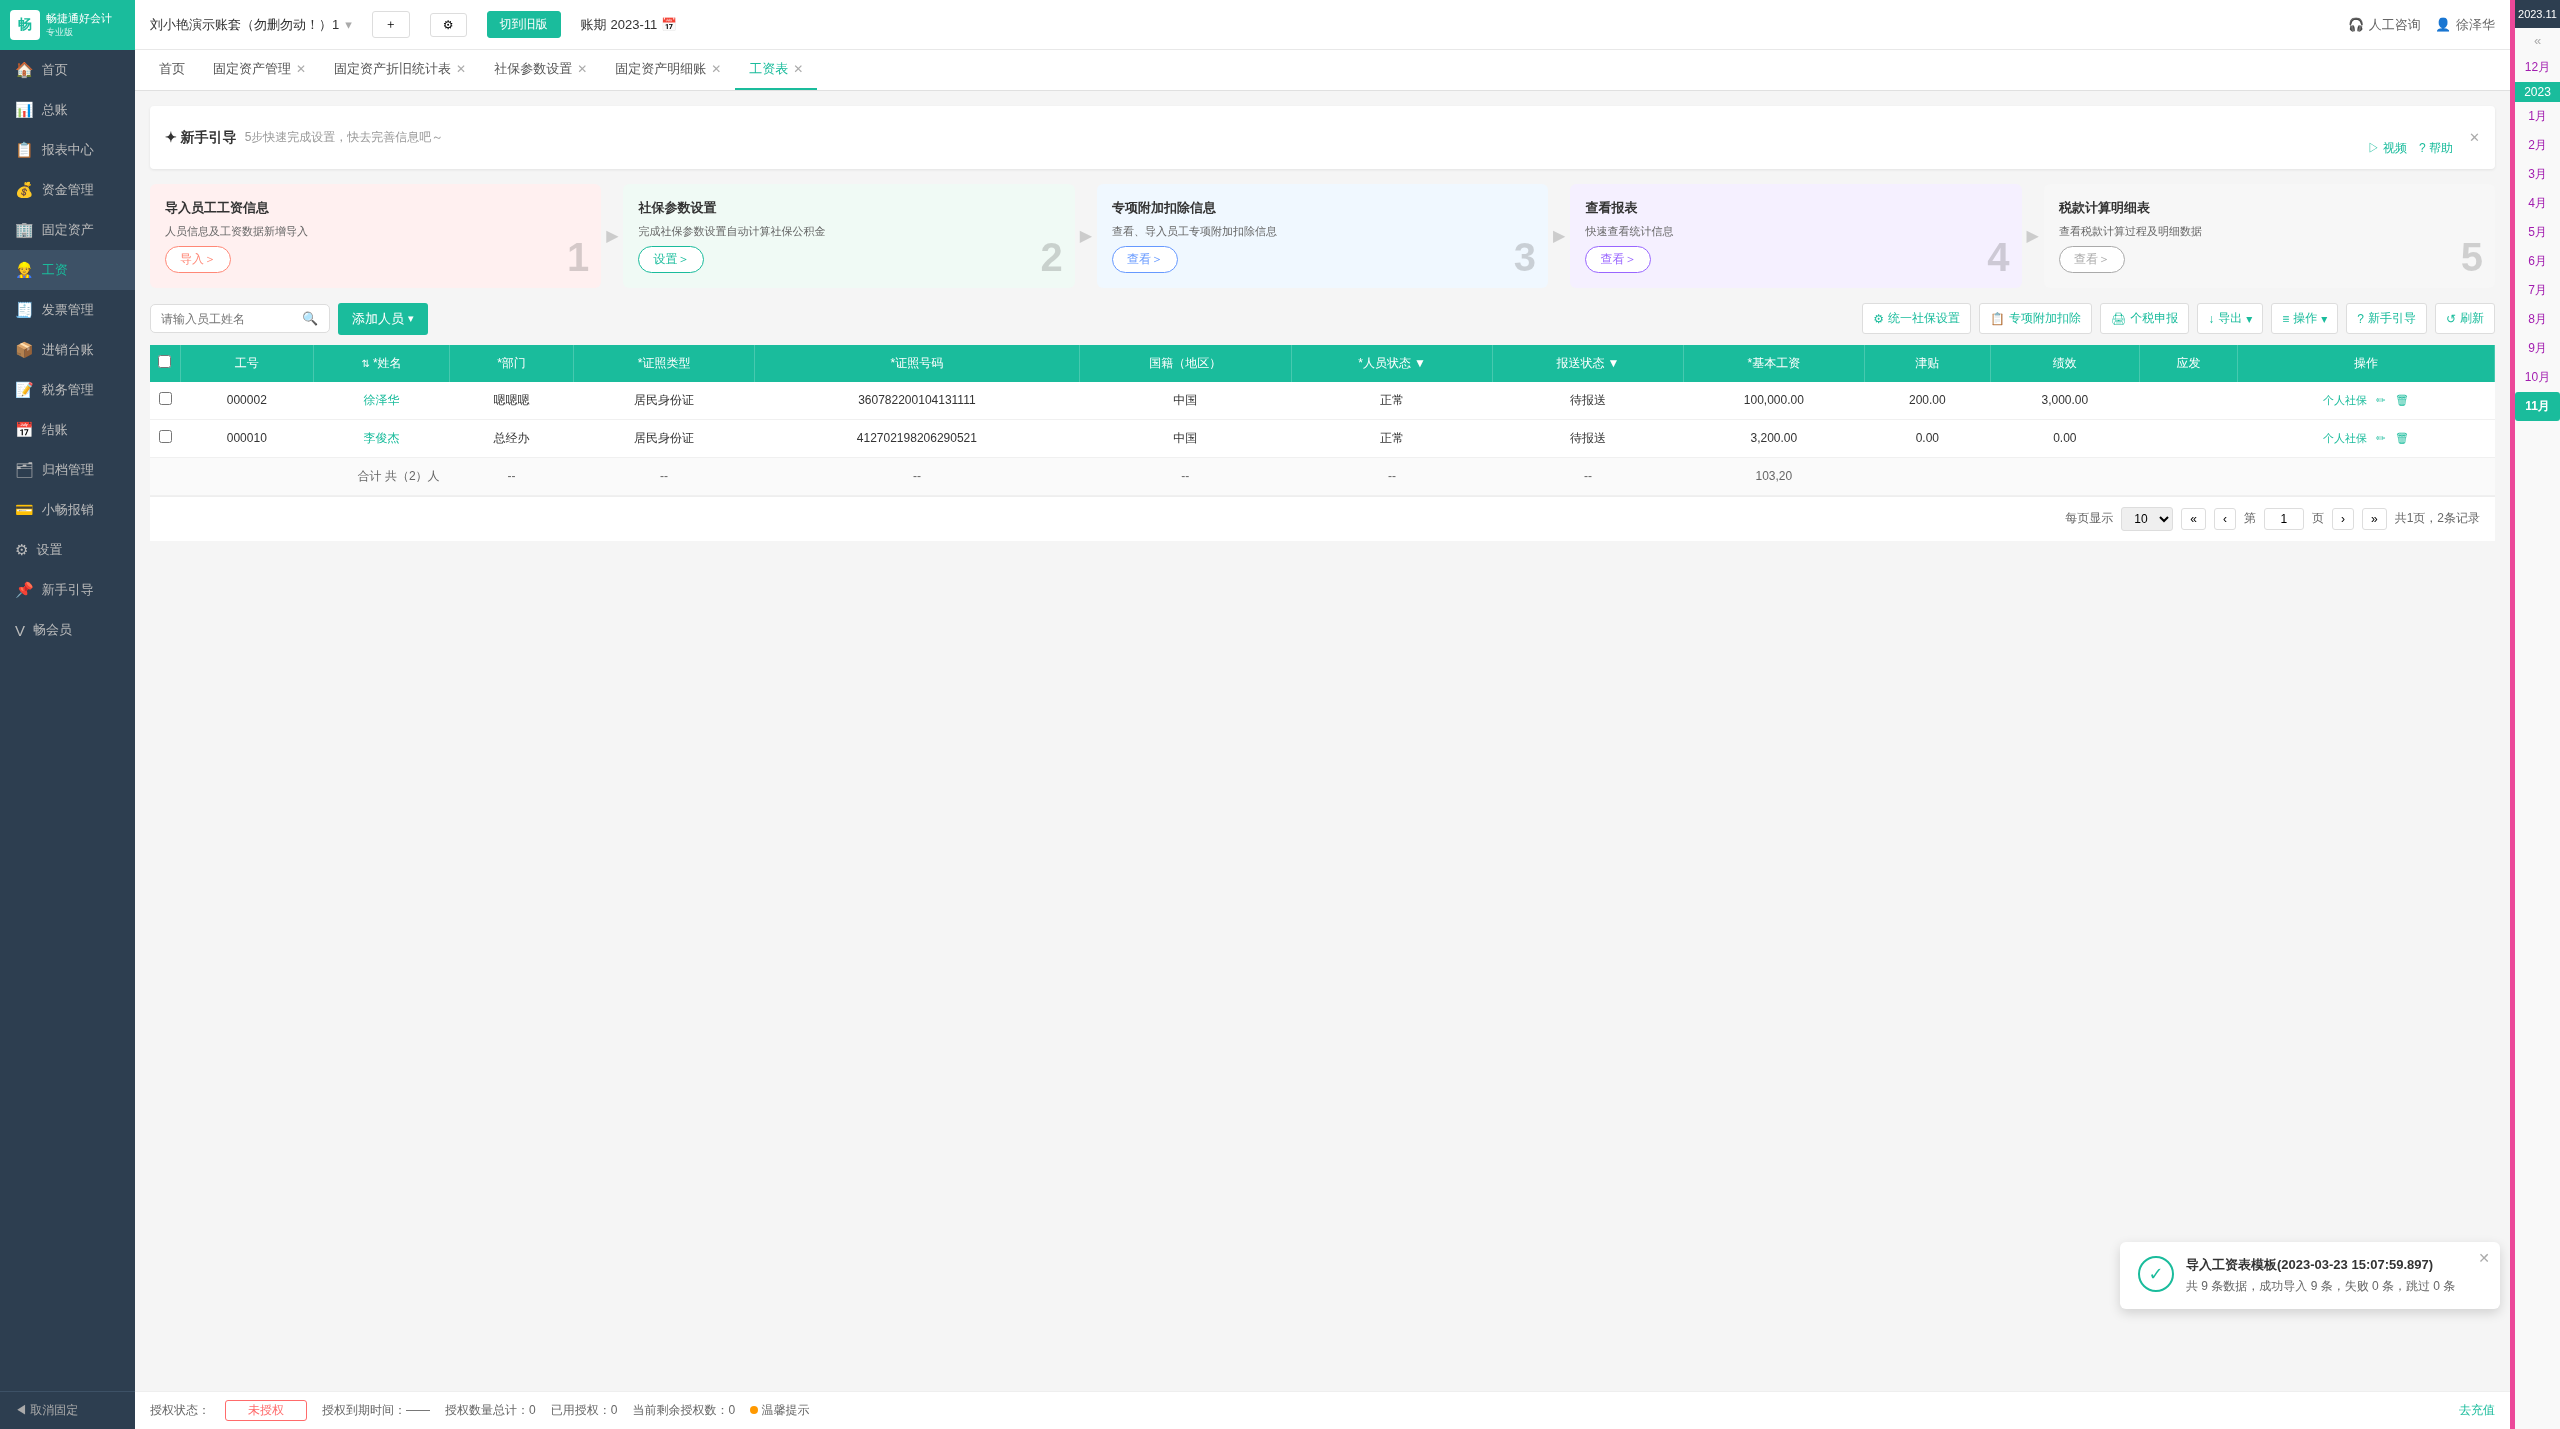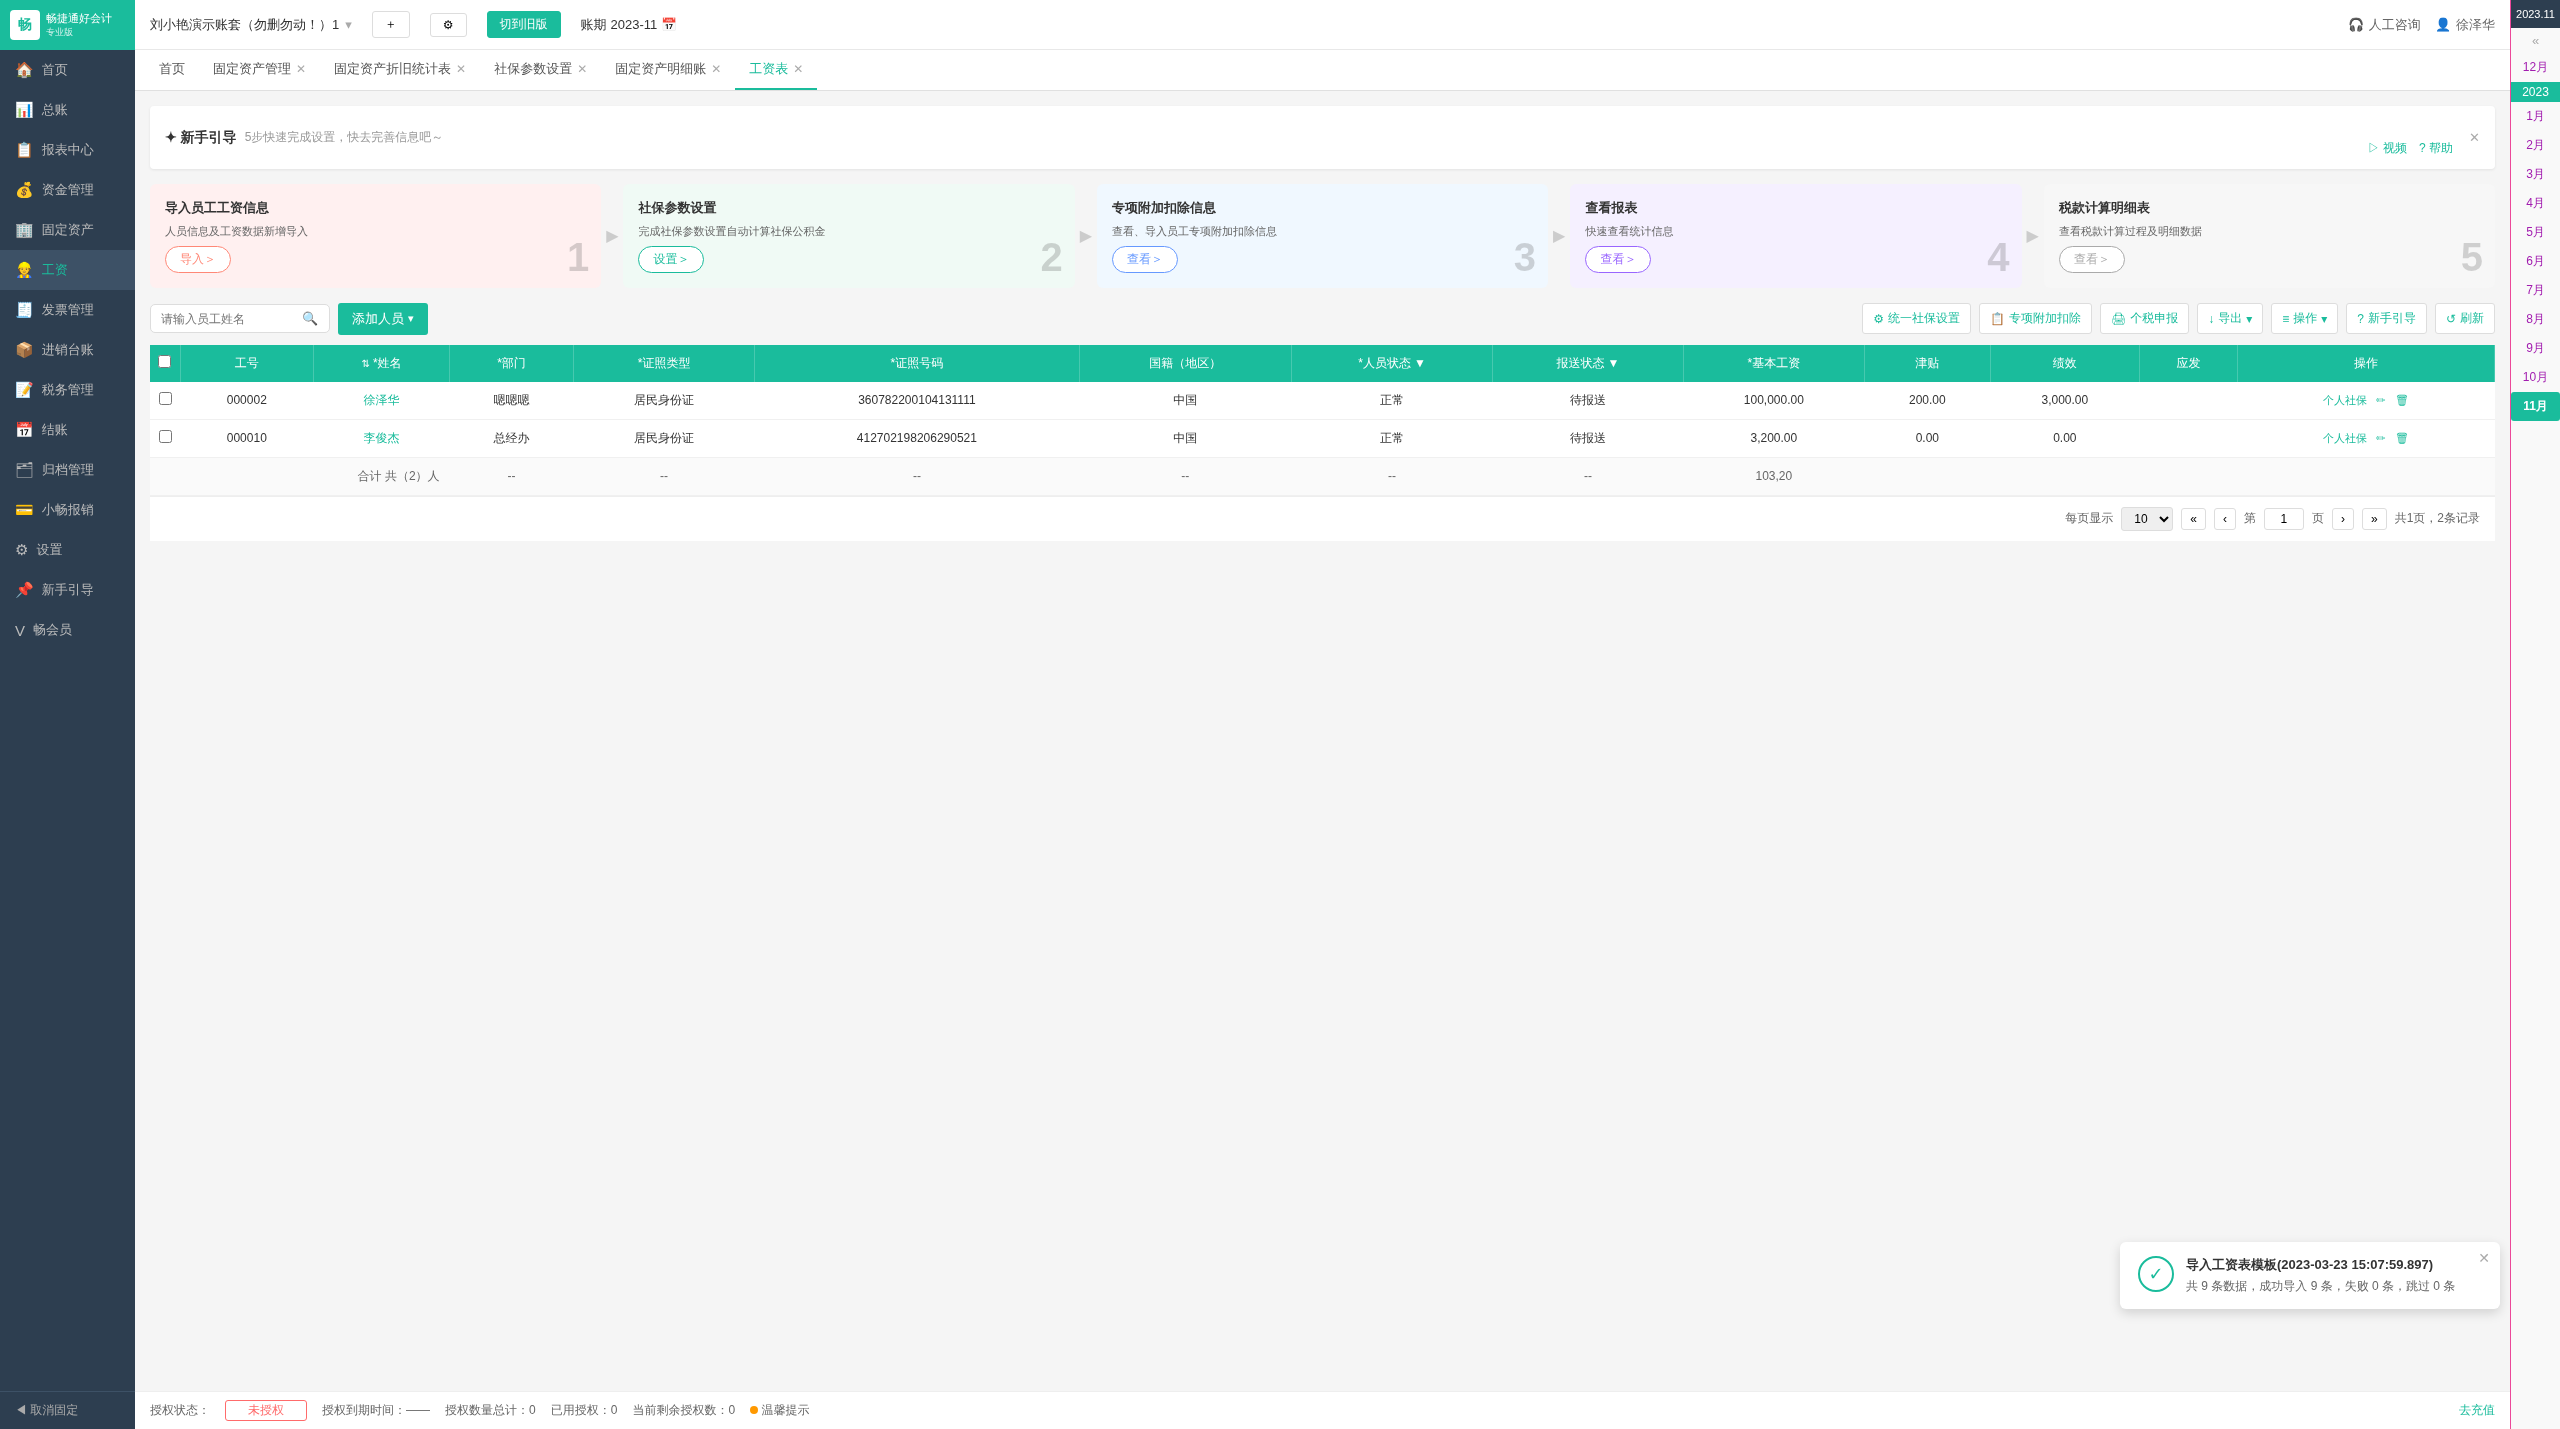--- a/index.html
+++ b/index.html
@@ -273,21 +273,21 @@
       display: flex; gap: 15px; align-items: center;
     }
     .status-unauthorized { color: #ff6b6b; border: 1px solid #ff6b6b; border-radius: 3px; padding: 1px 22px; }
     .charge-link { color: #1abc9c; margin-left: auto; cursor: pointer; }
     .warn-dot { width: 8px; height: 8px; background: #f90; border-radius: 50%; display: inline-block; }
 
     
     .cal-panel {
       width: 50px;
       background: #f9f9f9;
-      border-left: 1px solid #ec4899;
+      border-left: 5px solid #ec4899;
       display: flex;
       flex-direction: column;
       align-items: center;
       flex-shrink: 0;
       overflow: hidden;
     }
     .cal-header {
       background: #2d3e50;
       color: white;
       width: 100%;

